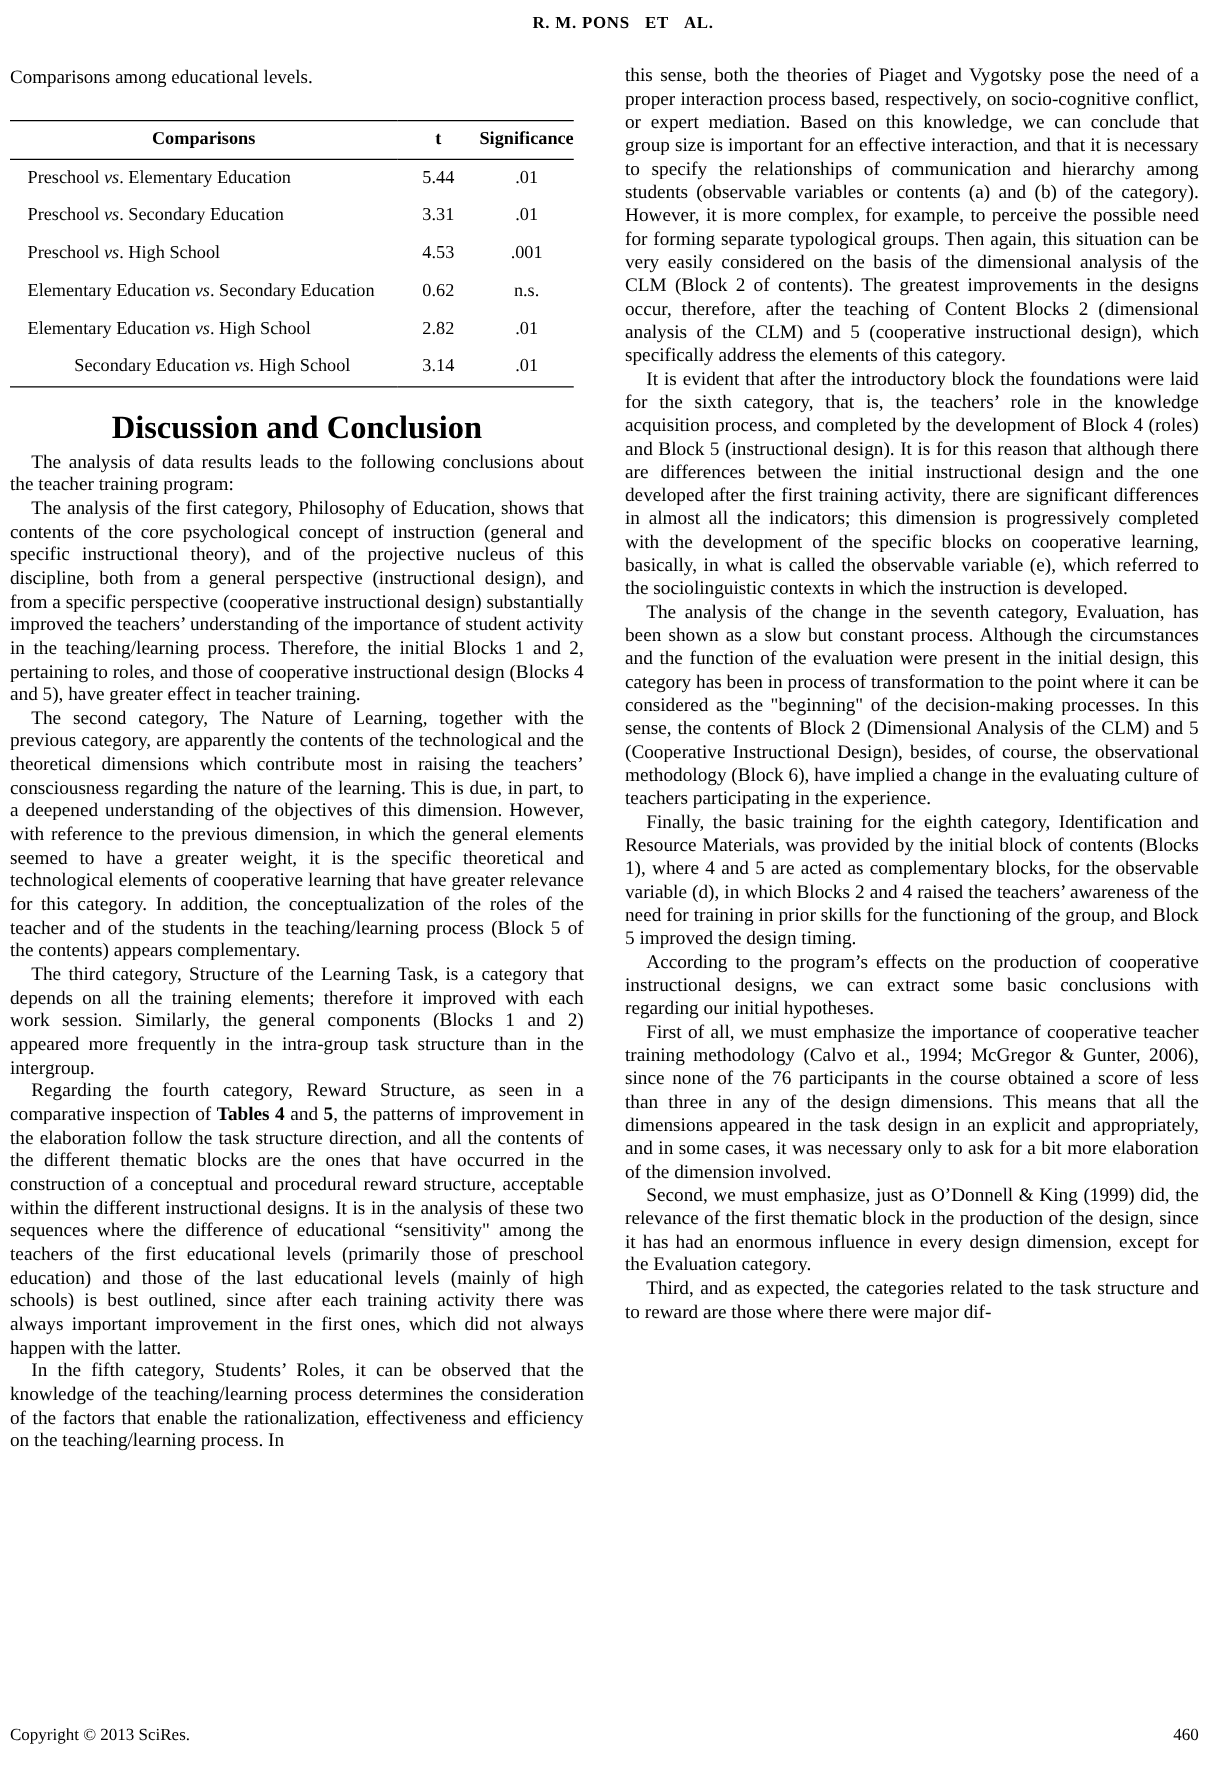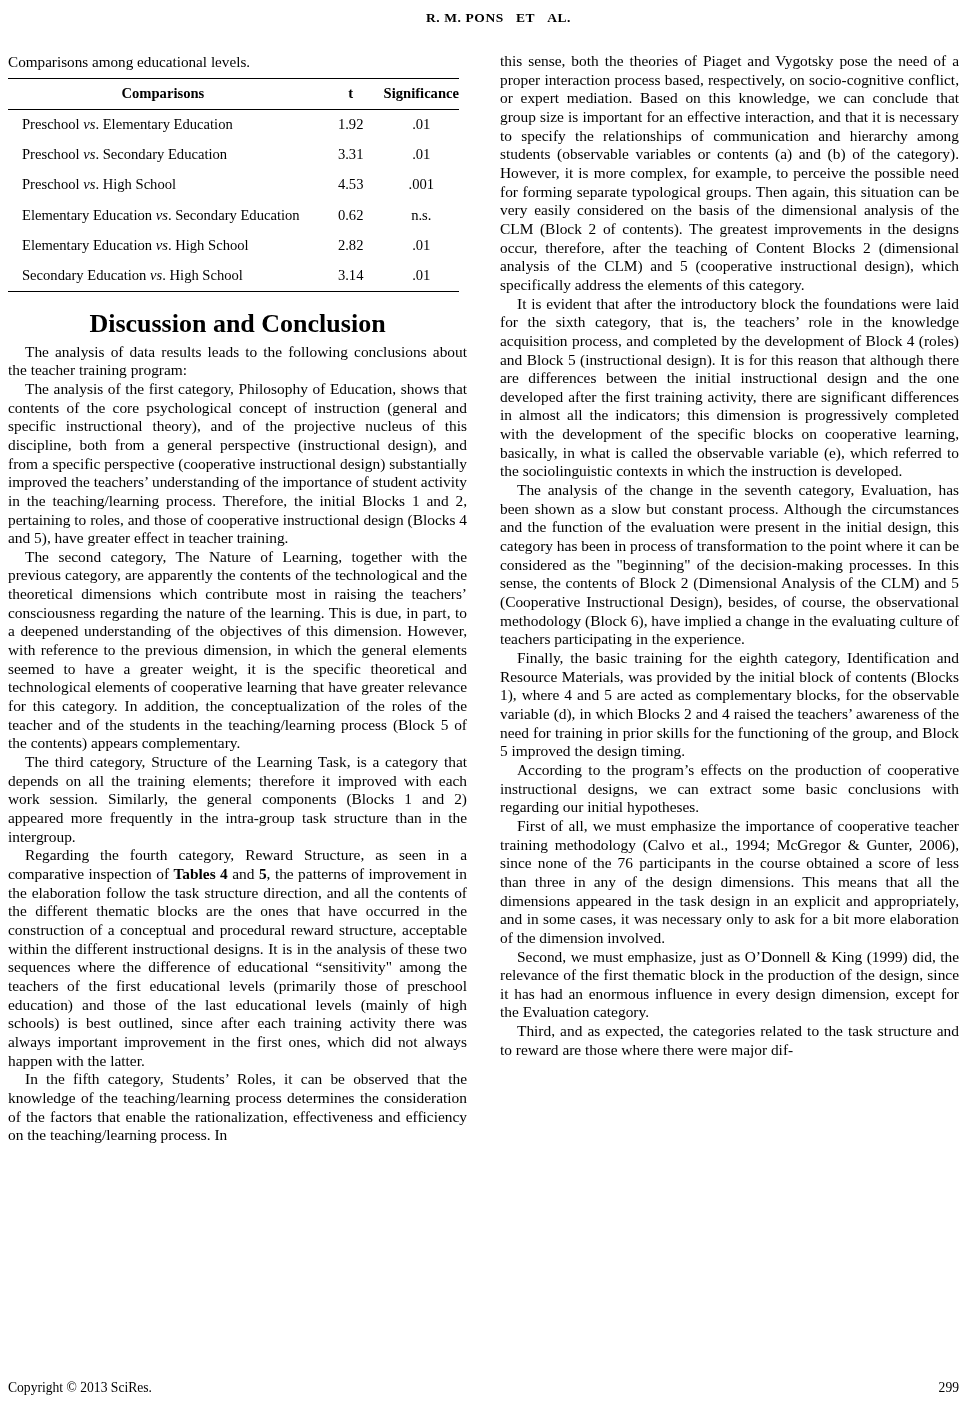--- a/index.html
+++ b/index.html
@@ -51,41 +51,42 @@
 
   
   .table-caption-num {
     font-weight: bold;
     font-size: 15.2px;
     line-height: 19px;
   }
   .table-caption-text {
     font-size: 15.2px;
     line-height: 19px;
-    margin-bottom: 7px;
+    margin-bottom: 25px;
   }
 
   table.data-table {
     border-collapse: collapse;
     width: 451px;
     margin: 0 0 0 0;
     font-size: 14.6px;
   }
   table.data-table thead th {
     font-weight: bold;
     padding: 5px 0 6px 0;
     border-top: 1.6px solid #000;
     border-bottom: 1.1px solid #000;
     text-align: center;
   }
   table.data-table tbody td {
     padding: 5.5px 0 6px 0;
   }
   table.data-table tbody tr:last-child td {
     border-bottom: 1.6px solid #000;
+    text-align: center;
   }
   .c-comp { width: 308px; text-align: left; padding-left: 14px !important; }
   .c-t    { width: 68px;  text-align: center; }
   .c-sig  { width: 75px;  text-align: center; }
   .vs { font-style: italic; }
 
   
   h2.section-heading {
     font-size: 26px;
     font-weight: bold;
@@ -126,21 +127,21 @@
     <thead>
       <tr>
         <th class="c-comp" style="text-align:center;padding-left:0 !important;">Comparisons</th>
         <th class="c-t">t</th>
         <th class="c-sig">Significance</th>
       </tr>
     </thead>
     <tbody>
       <tr>
         <td class="c-comp"><span>Preschool </span><span class="vs">vs</span><span>. Elementary Education</span></td>
-        <td class="c-t">1.92</td>
+        <td class="c-t">5.44</td>
         <td class="c-sig">.01</td>
       </tr>
       <tr>
         <td class="c-comp"><span>Preschool </span><span class="vs">vs</span><span>. Secondary Education</span></td>
         <td class="c-t">3.31</td>
         <td class="c-sig">.01</td>
       </tr>
       <tr>
         <td class="c-comp"><span>Preschool </span><span class="vs">vs</span><span>. High School</span></td>
         <td class="c-t">4.53</td>
@@ -180,14 +181,14 @@
   <p>The analysis of the change in the seventh category, Evaluation, has been shown as a slow but constant process. Although the circumstances and the function of the evaluation were present in the initial design, this category has been in process of transformation to the point where it can be considered as the "beginning" of the decision-making processes. In this sense, the contents of Block 2 (Dimensional Analysis of the CLM) and 5 (Cooperative Instructional Design), besides, of course, the observational methodology (Block 6), have implied a change in the evaluating culture of teachers participating in the experience.</p>
   <p>Finally, the basic training for the eighth category, Identification and Resource Materials, was provided by the initial block of contents (Blocks 1), where 4 and 5 are acted as complementary blocks, for the observable variable (d), in which Blocks 2 and 4 raised the teachers’ awareness of the need for training in prior skills for the functioning of the group, and Block 5 improved the design timing.</p>
   <p>According to the program’s effects on the production of cooperative instructional designs, we can extract some basic conclusions with regarding our initial hypotheses.</p>
   <p>First of all, we must emphasize the importance of cooperative teacher training methodology (Calvo et al., 1994; McGregor &amp; Gunter, 2006), since none of the 76 participants in the course obtained a score of less than three in any of the design dimensions. This means that all the dimensions appeared in the task design in an explicit and appropriately, and in some cases, it was necessary only to ask for a bit more elaboration of the dimension involved.</p>
   <p>Second, we must emphasize, just as O’Donnell &amp; King (1999) did, the relevance of the first thematic block in the production of the design, since it has had an enormous influence in every design dimension, except for the Evaluation category.</p>
   <p>Third, and as expected, the categories related to the task structure and to reward are those where there were major dif-</p>
 </div>
 
 <div class="footer">
   <span class="copyright">Copyright © 2013 SciRes.</span>
-  <span class="page-no">299</span>
+  <span class="page-no">460</span>
 </div>
 
 </body></html>

